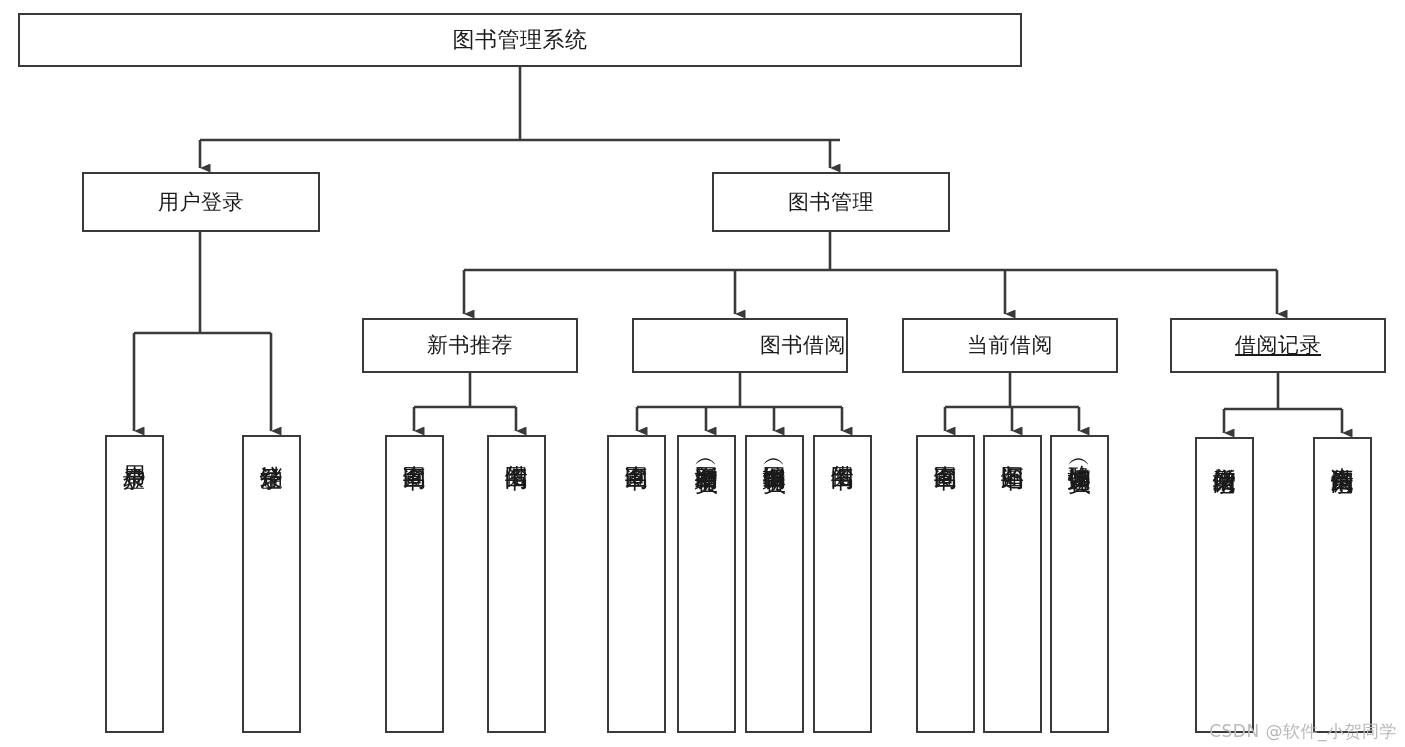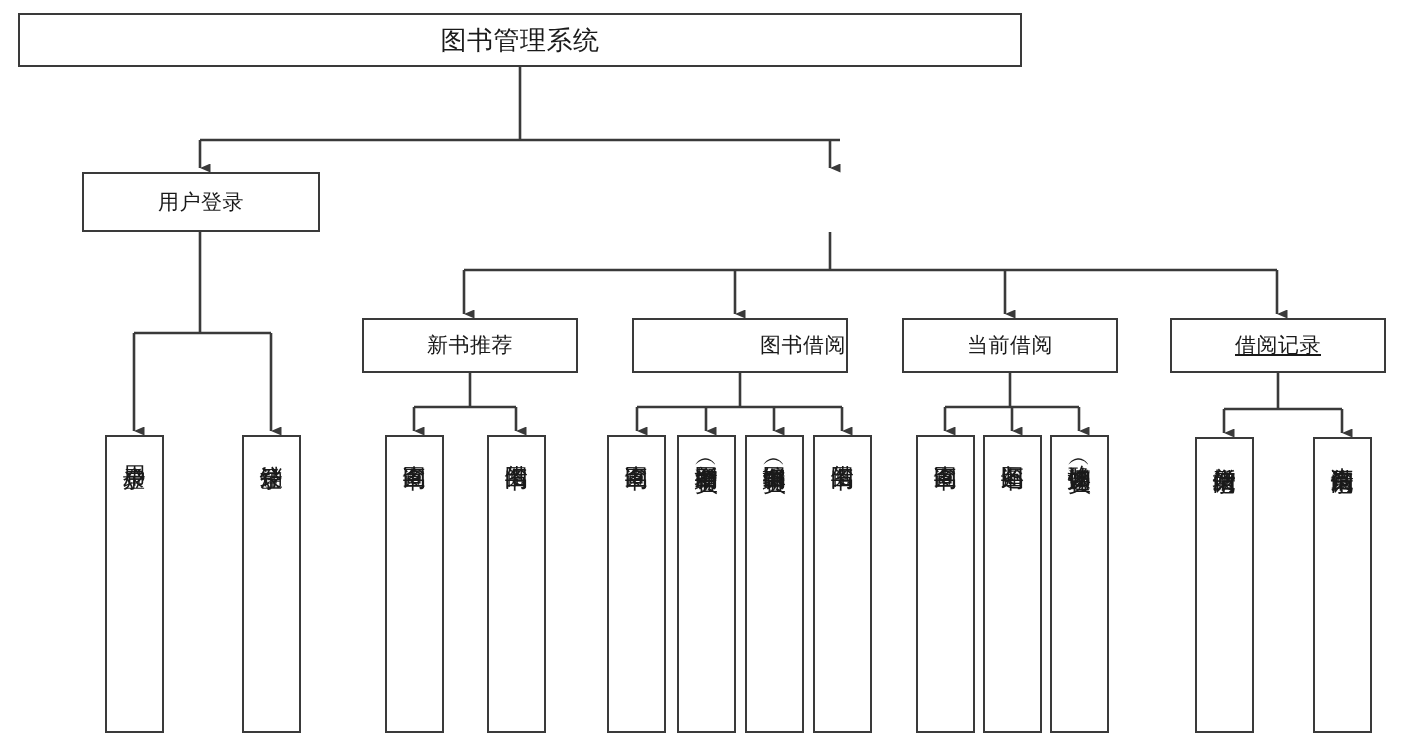--- a/index.html
+++ b/index.html
@@ -41,21 +41,21 @@
     text-align: center;
     line-height: 1.18;
     white-space: nowrap;
     letter-spacing: 0.5px;
   }
   
   .node.horiz .node-label {
     font-size: 21px;
   }
   .node.root .node-label {
-    font-size: 26px;
+    font-size: 22px;
   }
   
   .node.vert {
     align-items: flex-start;
     justify-content: center;
     padding-top: 10px;
   }
   .node.vert .node-label {
     writing-mode: vertical-rl;
     text-orientation: upright;
@@ -133,20 +133,23 @@
   </svg>
 
   <div class="node root horiz" style="left:18px; top:13px; width:1004px; height:54px;">
     <span class="node-label">图书管理系统</span>
   </div>
 
   <div class="node horiz" style="left:82px; top:172px; width:238px; height:60px;">
     <span class="node-label">用户登录</span>
   </div>
 
+  <div class="node horiz" style="left:712px; top:172px; width:238px; height:60px;">
+    <span class="node-label">图书管理</span>
+  </div>
 
   <div class="node horiz" style="left:362px; top:318px; width:216px; height:55px;justify-content:center;">
     <span class="node-label">新书推荐</span>
   </div>
 
   <div class="node horiz" style="left:632px; top:318px; width:216px; height:55px;justify-content:flex-end;">
     <span class="node-label">图书借阅</span>
   </div>
 
   <div class="node horiz" style="left:902px; top:318px; width:216px; height:55px;">
@@ -202,14 +205,15 @@
   </div>
 
   <div class="node vert" style="left:1195px; top:437px; width:59px; height:296px;">
     <span class="node-label">新增借阅记录</span>
   </div>
 
   <div class="node vert" style="left:1313px; top:437px; width:59px; height:296px;">
     <span class="node-label">查询借阅记录</span>
   </div>
 
+  <div id="watermark">CSDN @软件_小贺同学</div>
 
 </div>
 
 </body></html>

